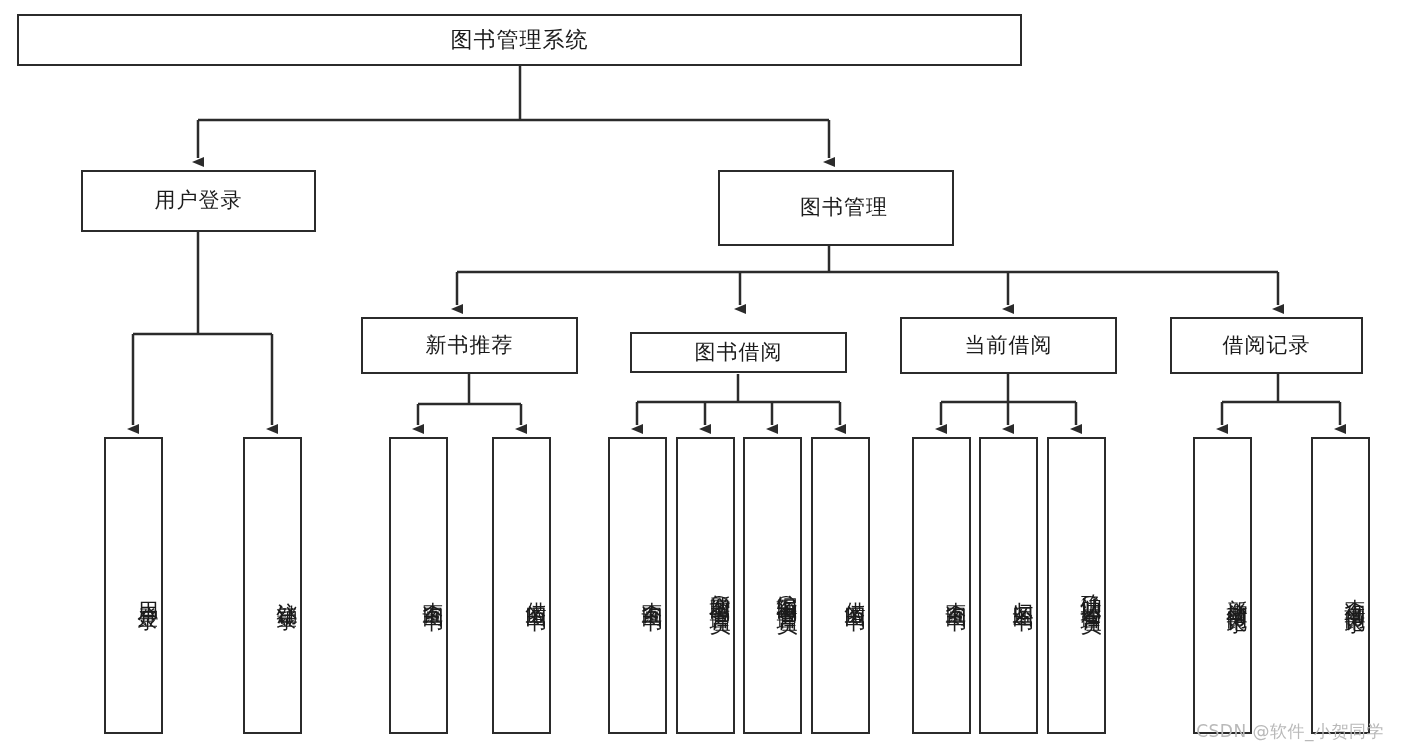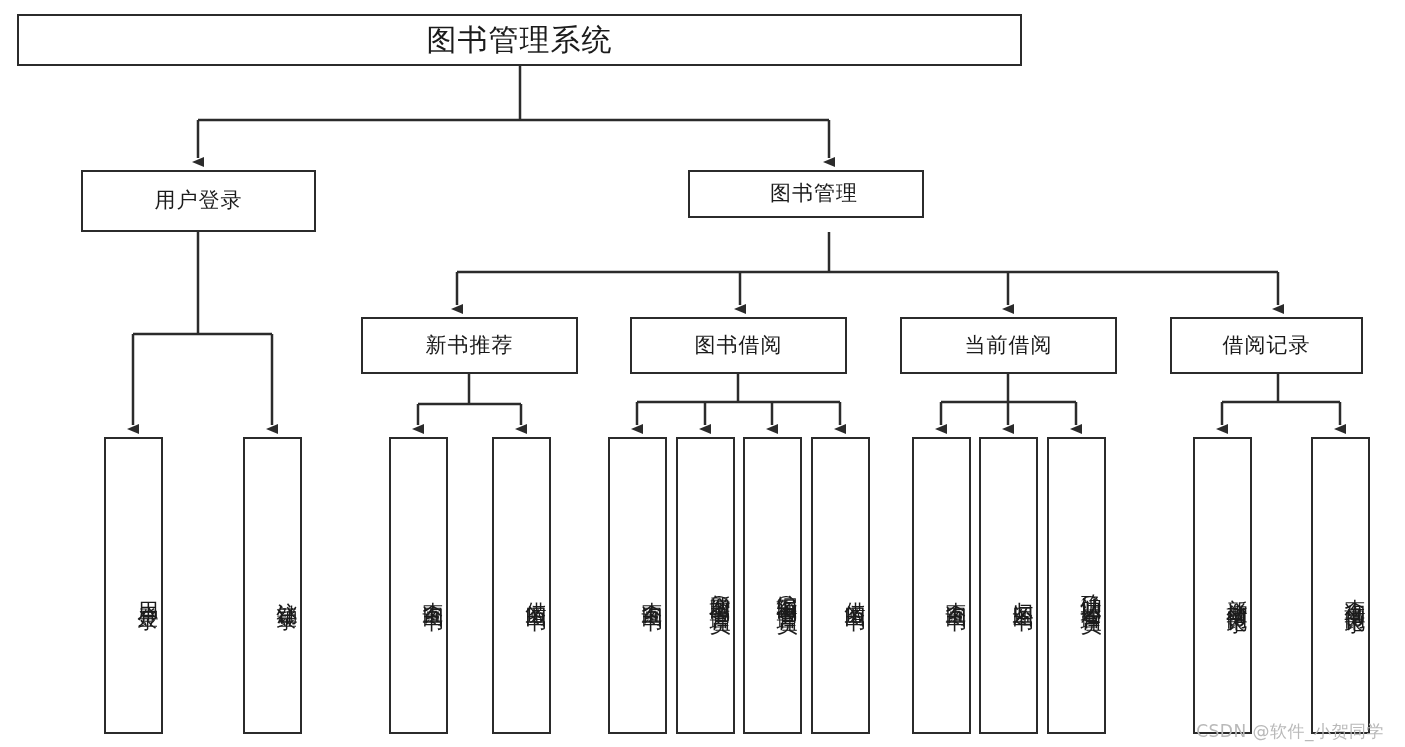--- a/index.html
+++ b/index.html
@@ -34,21 +34,21 @@
     align-items: center;
     justify-content: center;
     color: #1b1b1b;
   }
   .node.horiz {
     font-size: 21px;
     letter-spacing: 1px;
     line-height: 1.2;
   }
   .node.root {
-    font-size: 30px;
+    font-size: 22px;
   }
   .node.leaf {
     writing-mode: vertical-rl;
     text-orientation: upright;
     font-size: 21px;
     letter-spacing: 3px;
     padding-top: 10px;
     align-items: flex-start;
     justify-content: center;
     line-height: 1.25;
@@ -121,24 +121,24 @@
       <path d="M1278,374 L1278,402"></path>
       <path d="M1222,402 L1340,402"></path>
       <path d="M1222,402 L1222,425" marker-end="url(#arrow)"></path>
       <path d="M1340,402 L1340,425" marker-end="url(#arrow)"></path>
     </g>
   </svg>
 
   <div class="node horiz root" style="left:17px; top:14px; width:1005px; height:52px;">图书管理系统</div>
 
   <div class="node horiz" style="left:81px; top:170px; width:235px; height:62px;">用户登录</div>
-  <div class="node horiz" style="left:688px; top:170px; width:236px; height:48px;padding-left:16px;">图书管理</div>
+  <div class="node horiz" style="left:718px; top:170px; width:236px; height:76px;padding-left:16px;">图书管理</div>
 
   <div class="node horiz" style="left:361px; top:317px; width:217px; height:57px;">新书推荐</div>
-  <div class="node horiz" style="left:630px; top:317px; width:217px; height:57px;">图书借阅</div>
+  <div class="node horiz" style="left:630px; top:332px; width:217px; height:41px;">图书借阅</div>
   <div class="node horiz" style="left:900px; top:317px; width:217px; height:57px;text-align:right;">当前借阅</div>
   <div class="node horiz" style="left:1170px; top:317px; width:193px; height:57px;">借阅记录</div>
 
   <div class="node leaf" style="left:104px; top:437px; width:59px; height:297px;">
     <span class="leaf-label">用户登录</span>
   </div>
   <div class="node leaf" style="left:243px; top:437px; width:59px; height:297px;">
     <span class="leaf-label">注销登录</span>
   </div>
 

